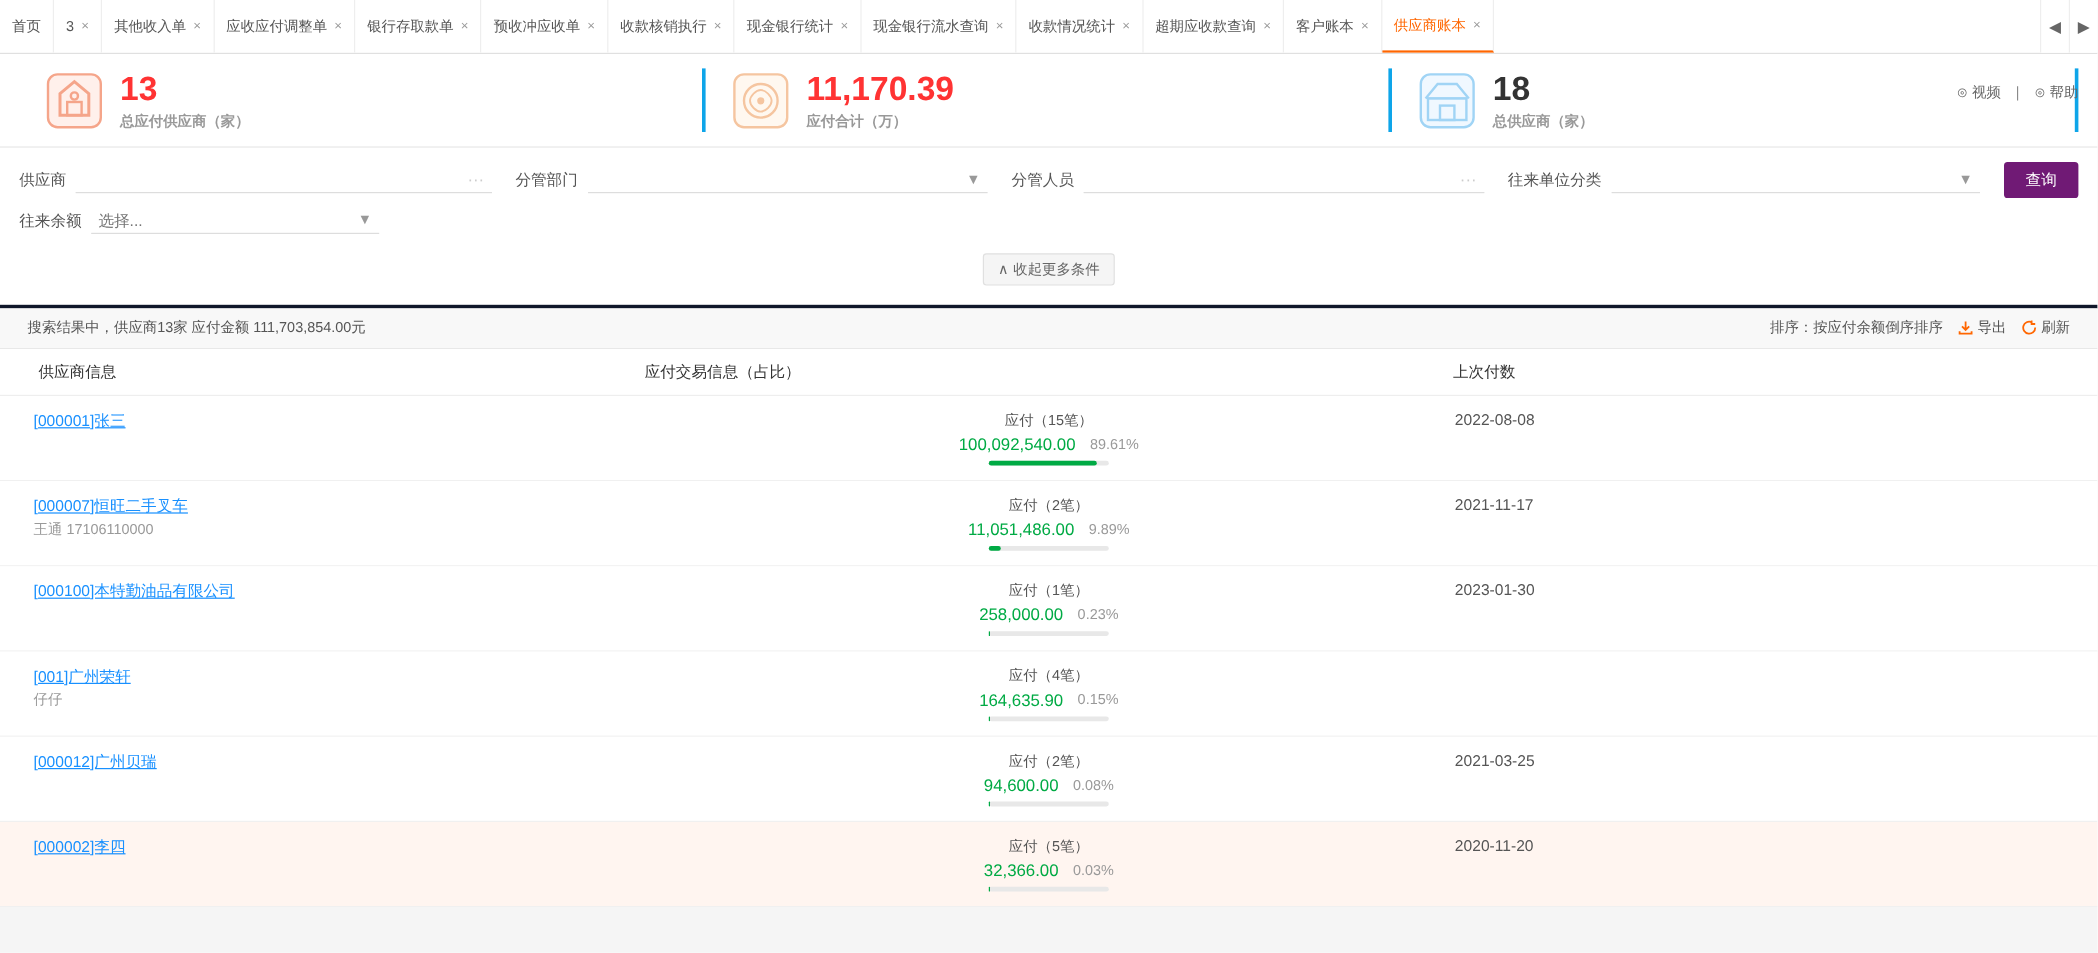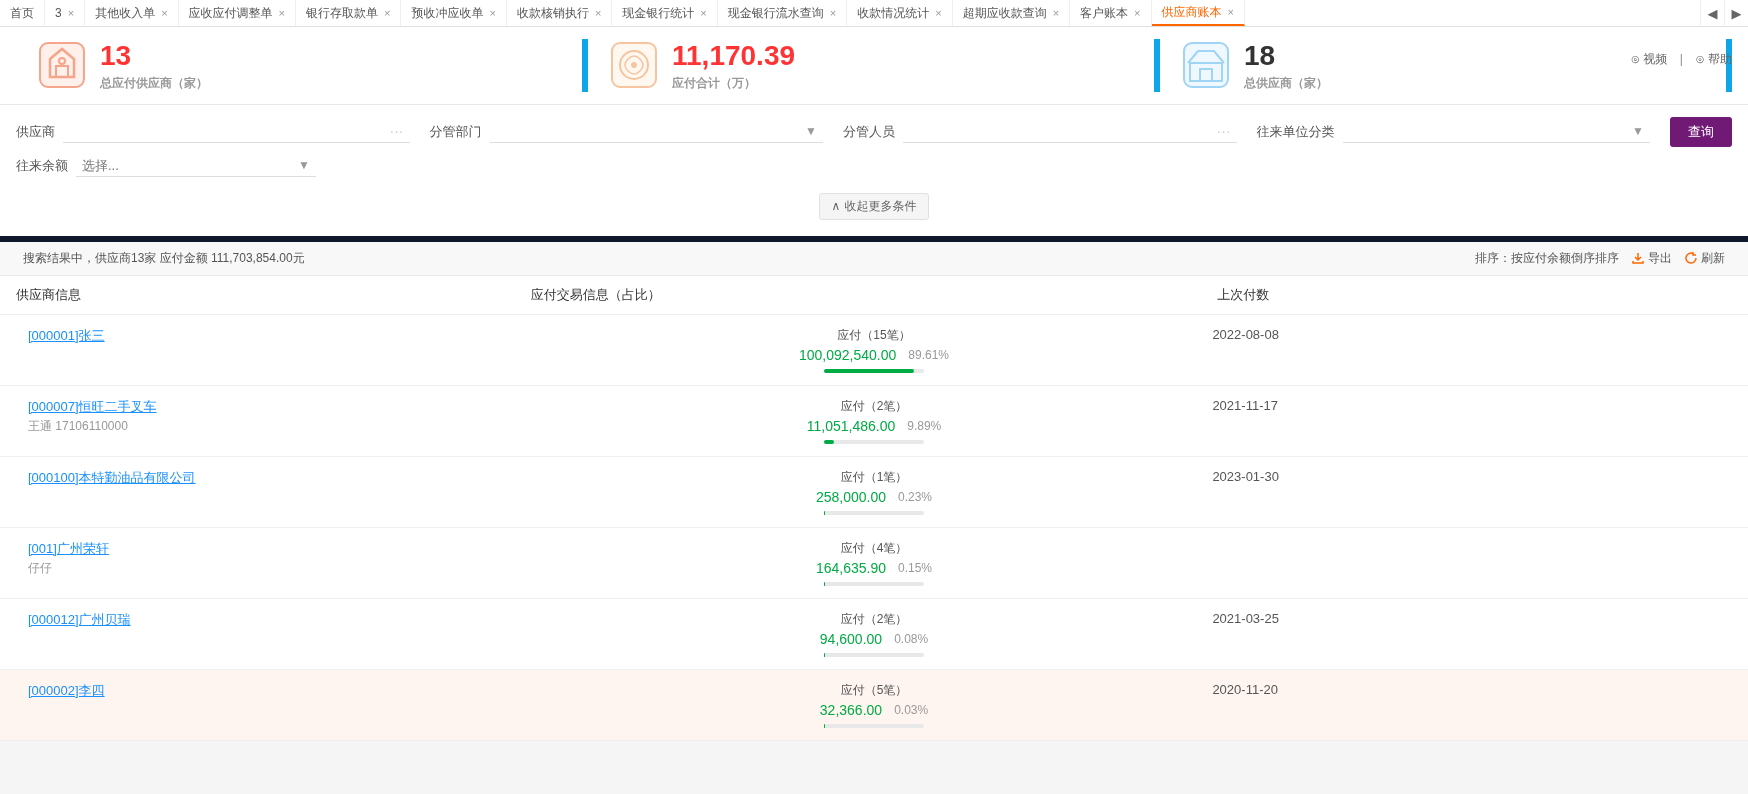--- a/index.html
+++ b/index.html
@@ -4,21 +4,21 @@
   <style>
     * { margin: 0; padding: 0; box-sizing: border-box; }
     body { font-family: 'Microsoft YaHei', Arial, sans-serif; font-size: 13px; background: #f5f5f5; color: #333; overflow-x: hidden; }
 
     
     .nav-bar {
       display: flex;
       align-items: center;
       background: #fff;
       border-bottom: 1px solid #e0e0e0;
-      height: 27px;
+      height: 45px;
       overflow: hidden;
     }
     .nav-item {
       display: flex;
       align-items: center;
       padding: 0 10px;
       height: 100%;
       font-size: 12px;
       color: #555;
       white-space: nowrap;
@@ -46,25 +46,25 @@
       display: flex;
       background: #fff;
       border-bottom: 1px solid #e8e8e8;
       padding: 12px 16px;
       align-items: center;
       gap: 0;
       position: relative;
     }
     .stat-card {
       display: flex;
-      align-items: flex-start;
+      align-items: flex-end;
       gap: 12px;
       flex: 1;
       padding: 0 20px;
-      border-right: 6px solid #0ea5e9;
+      border-right: 3px solid #0ea5e9;
     }
     .stat-card:last-child { border-right: none; }
     .stat-icon {
       width: 52px;
       height: 52px;
       display: flex;
       align-items: center;
       justify-content: center;
       flex-shrink: 0;
     }
@@ -80,21 +80,21 @@
       color: #666;
       display: flex;
       gap: 8px;
     }
     .stat-help span { cursor: pointer; }
 
     
     .filter-area {
       background: #fff;
       padding: 12px 16px;
-      border-bottom: 6px solid #0f172a;
+      border-bottom: 3px solid #0f172a;
     }
     .filter-row {
       display: flex;
       align-items: center;
       gap: 20px;
       margin-bottom: 8px;
     }
     .filter-row:last-child { margin-bottom: 0; }
     .filter-item {
       display: flex;
@@ -159,21 +159,21 @@
       color: #555;
     }
     .result-bar .right { display: flex; align-items: center; gap: 12px; justify-content: flex-end; }
     .result-bar .sort-btn { color: #555; cursor: pointer; }
     .result-bar .icon-btn { display: flex; align-items: center; gap: 3px; cursor: pointer; color: #555; }
 
     
     .table-wrap { background: #fff; }
     .table-header {
       display: flex;
-      padding: 10px 16px;
+      padding: 10px 32px;
       background: #fff;
       border-bottom: 1px solid #eee;
       font-size: 13px;
       color: #333;
       font-weight: 500;
     }
     .col-supplier { flex: 3; }
     .col-transaction { flex: 4; }
     .col-lastpay { flex: 2; }
     .col-extra { flex: 1; }

